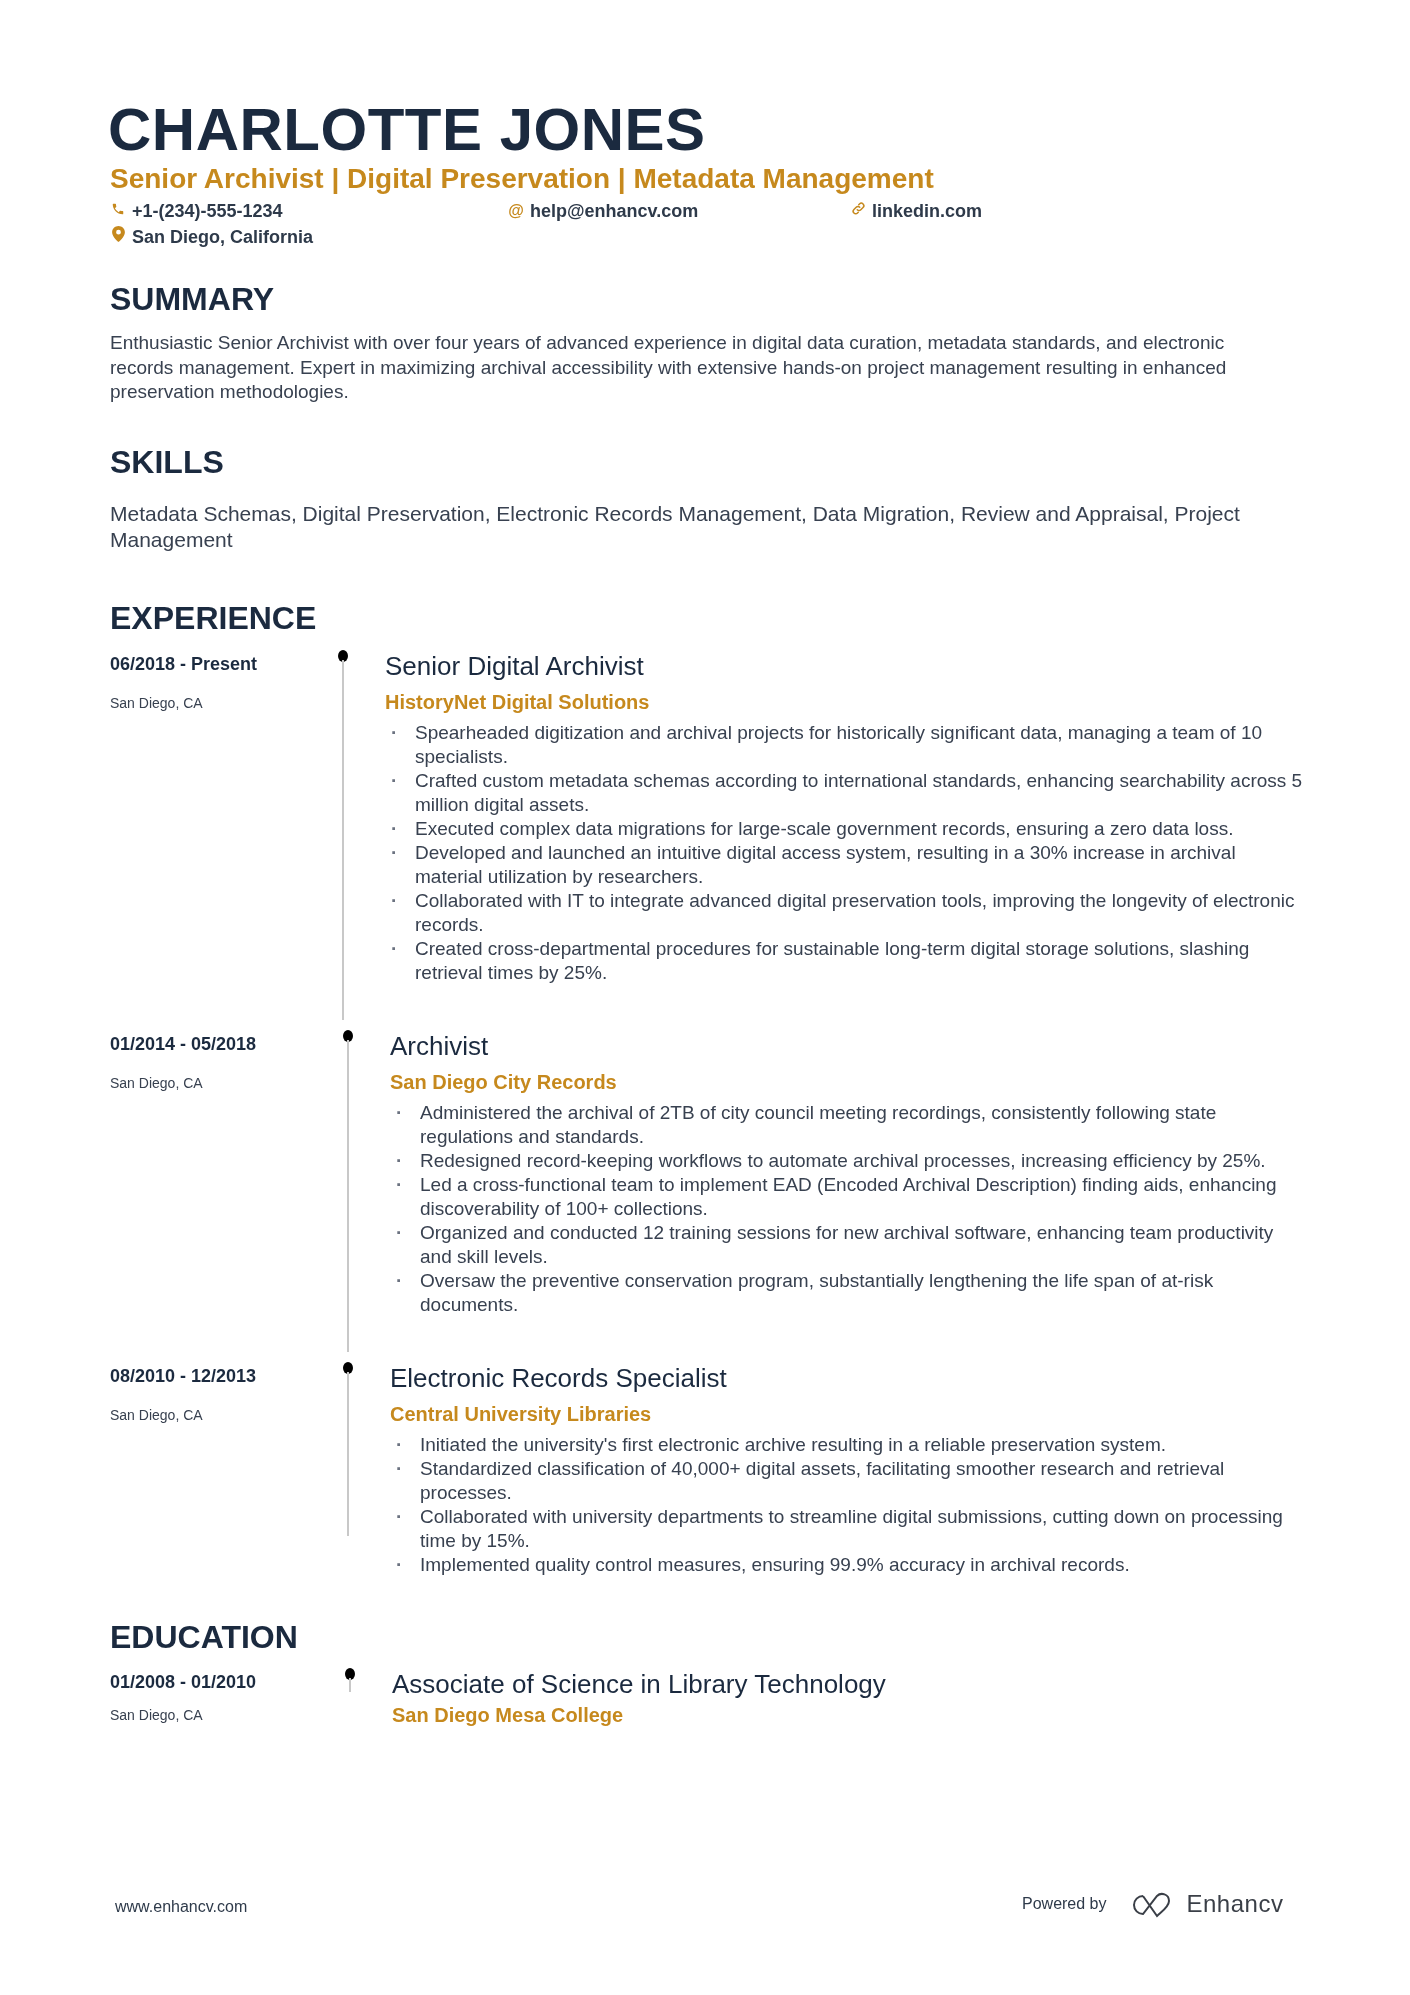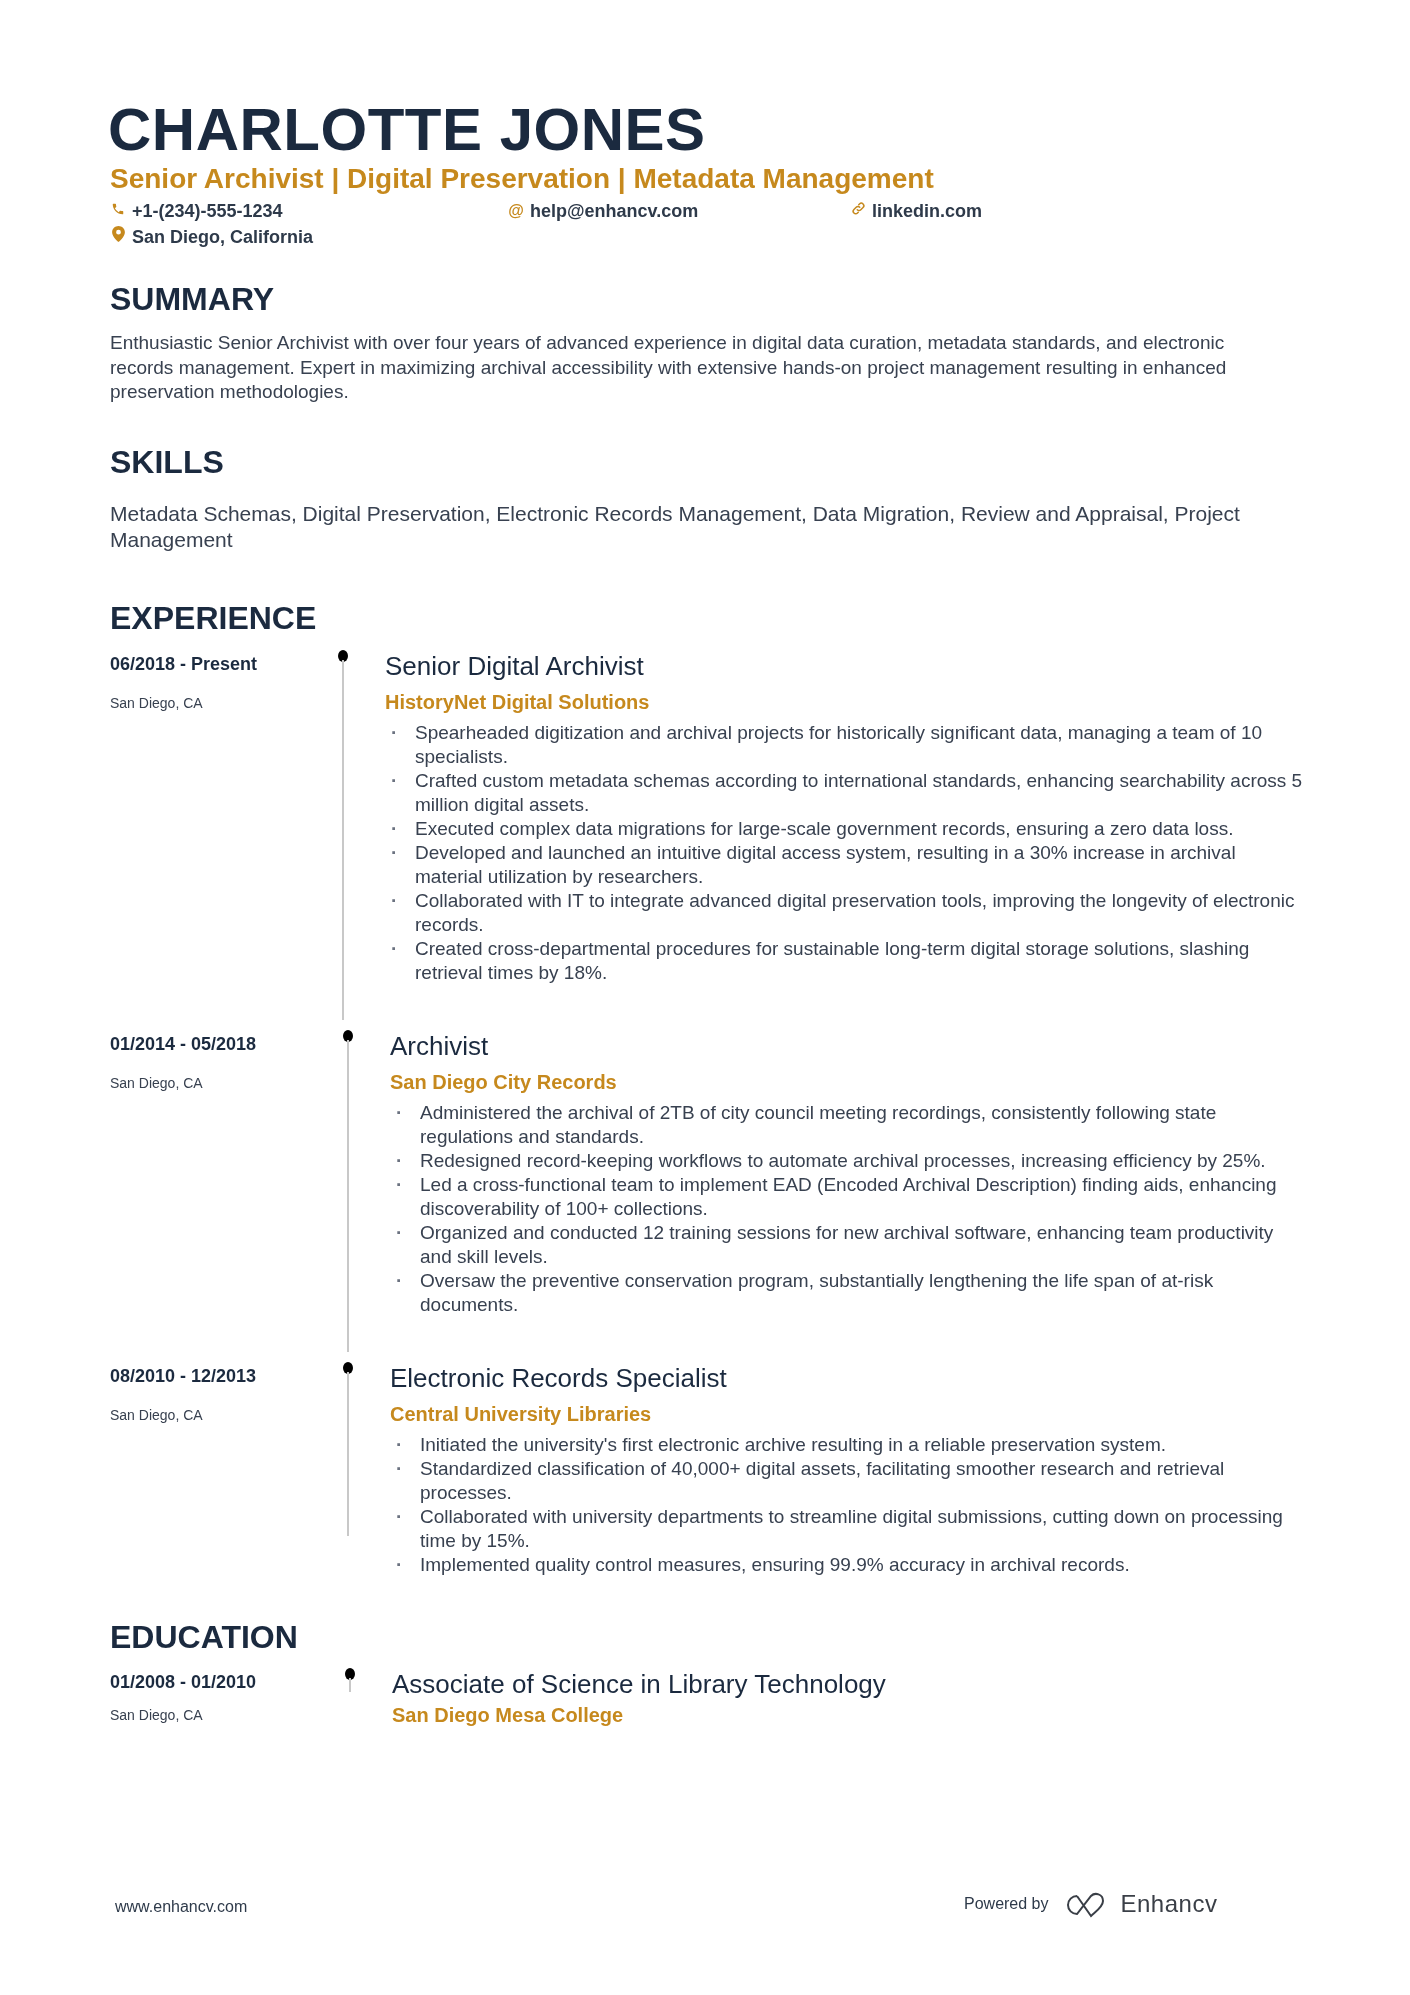--- a/index.html
+++ b/index.html
@@ -17,21 +17,21 @@
   .date { position: absolute; left: 110px; font-size: 18px; font-weight: 700; color: #1b2a3f; line-height: 26px; }
   .loc { position: absolute; left: 110px; font-size: 14px; color: #384150; line-height: 24px; }
   .tl-dot { position: absolute; width: 10px; height: 12px; border-radius: 50%; background: #000; }
   .tl-line { position: absolute; width: 2px; background: #c8c8c8; }
   .role { position: absolute; font-size: 26px; color: #1b2a3f; line-height: 32px; }
   .company { position: absolute; font-size: 20px; font-weight: 700; color: #c6891d; line-height: 24px; }
   .bullets { position: absolute; list-style: none; width: 920px; }
   .bullets li { position: relative; padding-left: 30px; font-size: 19px; color: #384150; line-height: 24px; }
   .bullets li::before { content: "\00B7"; position: absolute; left: 6px; top: 0; color: #6b7280; font-weight: 700; }
   .footer-left { position: absolute; left: 115px; top: 1898px; font-size: 16px; color: #2e3a4a; }
-  .footer-right { position: absolute; left: 964px; top: 1890px; display: flex; align-items: center; gap: 14px; }
+  .footer-right { position: absolute; left: 1022px; top: 1890px; display: flex; align-items: center; gap: 22px; }
   .powered { font-size: 16px; color: #2e3a4a; }
   .brand { display: flex; align-items: flex-end; gap: 12px; font-size: 24px; color: #3a3f47; letter-spacing: 0.5px; }
 </style>
 </head>
 <body>
 
 <div class="page">
 
   <div class="name">CHARLOTTE JONES</div>
   <div class="headline">Senior Archivist | Digital Preservation | Metadata Management</div>
@@ -82,21 +82,21 @@
     <div class="tl-dot" style="left:338px; top:650px;"></div>
     <div class="tl-line" style="left:342px; top:660px; height:360px;"></div>
     <div class="role" style="left:385px; top:650px;">Senior Digital Archivist</div>
     <div class="company" style="left:385px; top:690px;">HistoryNet Digital Solutions</div>
     <ul class="bullets" style="left:385px; top:721px;">
       <li>Spearheaded digitization and archival projects for historically significant data, managing a team of 10 specialists.</li>
       <li>Crafted custom metadata schemas according to international standards, enhancing searchability across 5 million digital assets.</li>
       <li>Executed complex data migrations for large-scale government records, ensuring a zero data loss.</li>
       <li>Developed and launched an intuitive digital access system, resulting in a 30% increase in archival material utilization by researchers.</li>
       <li>Collaborated with IT to integrate advanced digital preservation tools, improving the longevity of electronic records.</li>
-      <li>Created cross-departmental procedures for sustainable long-term digital storage solutions, slashing retrieval times by 18%.</li>
+      <li>Created cross-departmental procedures for sustainable long-term digital storage solutions, slashing retrieval times by 25%.</li>
     </ul>
   </div>
 
   <div class="entry">
     <div class="date" style="top:1031px;">01/2014 - 05/2018</div>
     <div class="loc" style="top:1071px;">San Diego, CA</div>
     <div class="tl-dot" style="left:343px; top:1030px;"></div>
     <div class="tl-line" style="left:347px; top:1040px; height:312px;"></div>
     <div class="role" style="left:390px; top:1030px;">Archivist</div>
     <div class="company" style="left:390px; top:1070px;">San Diego City Records</div>

